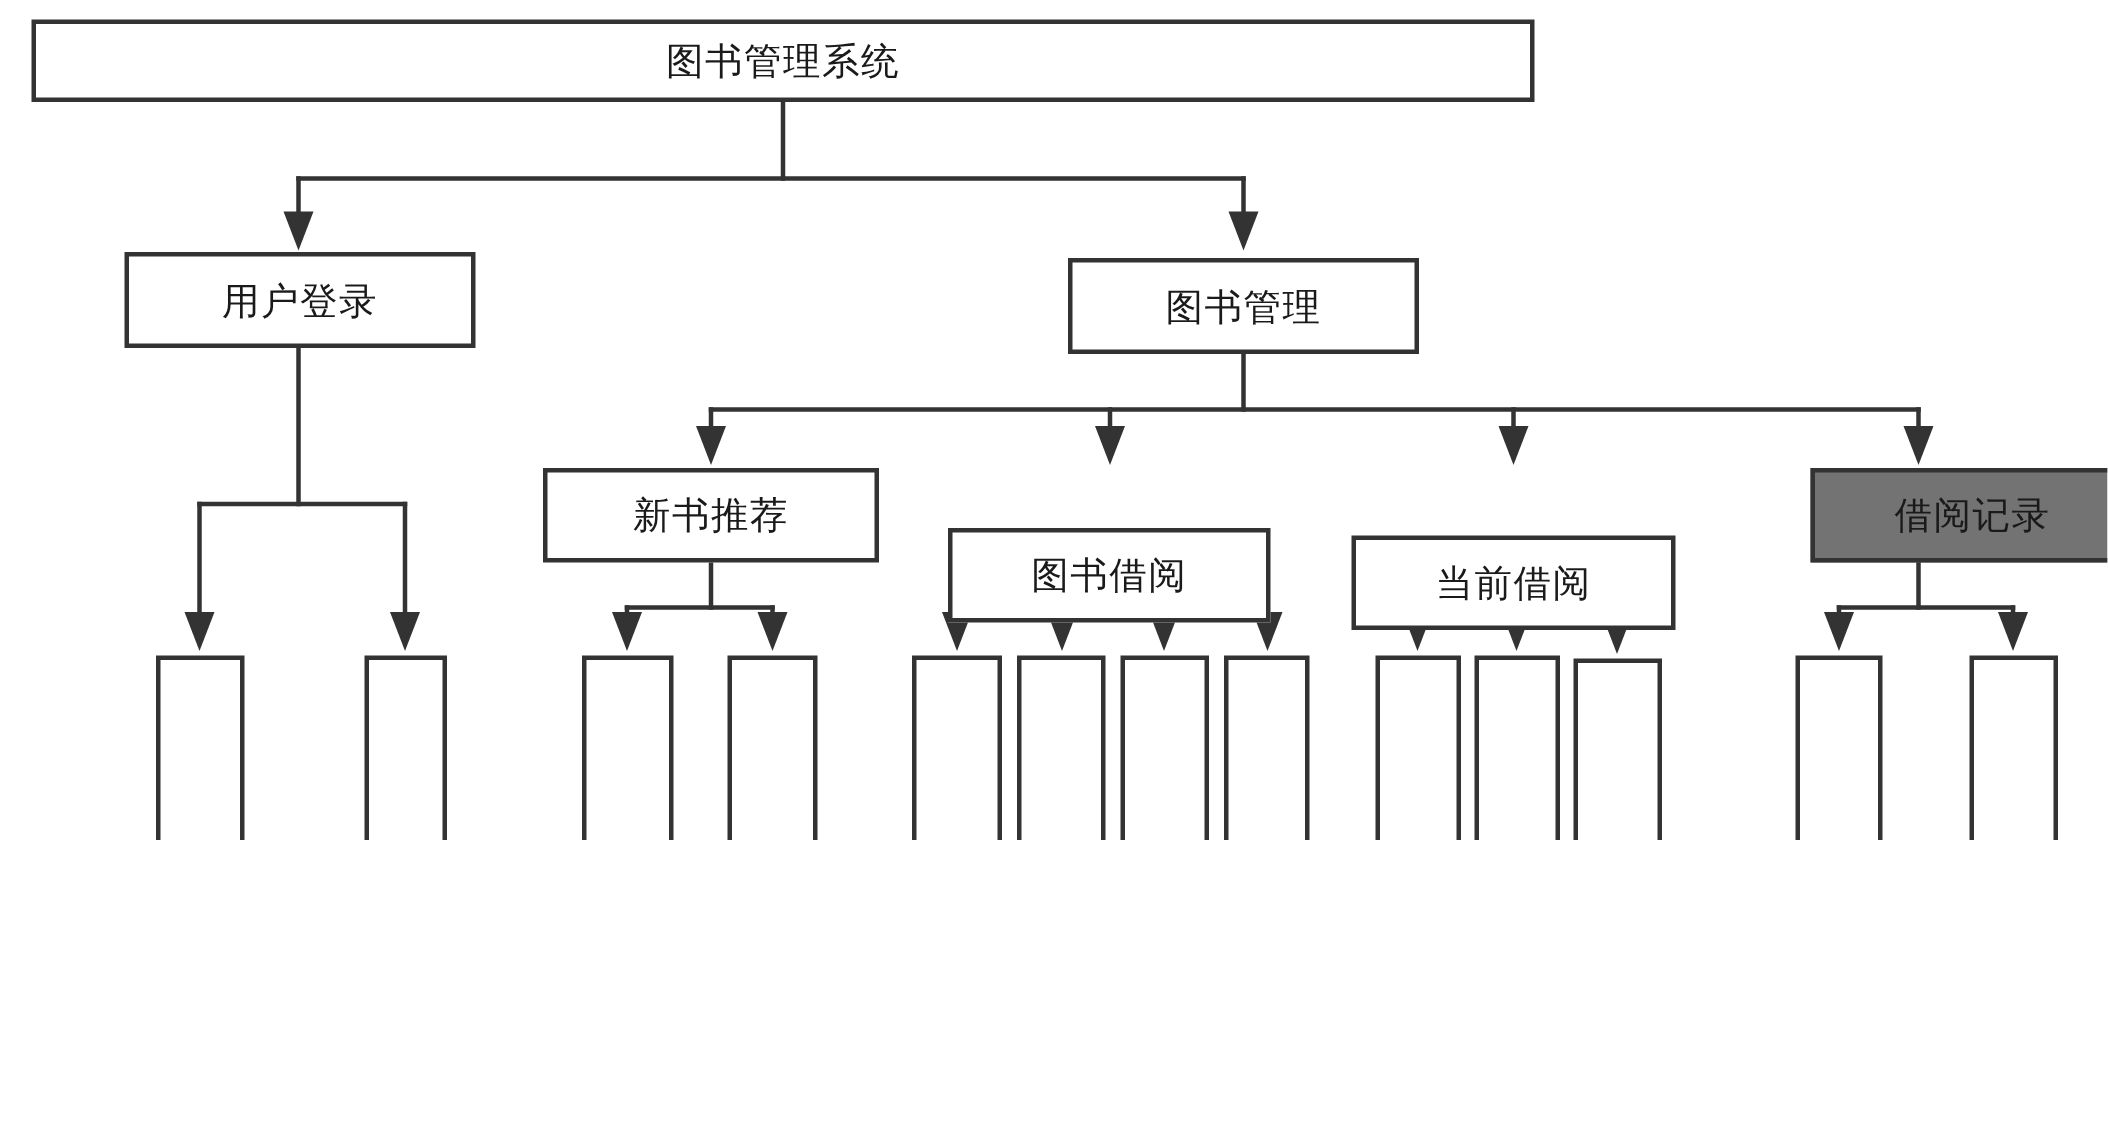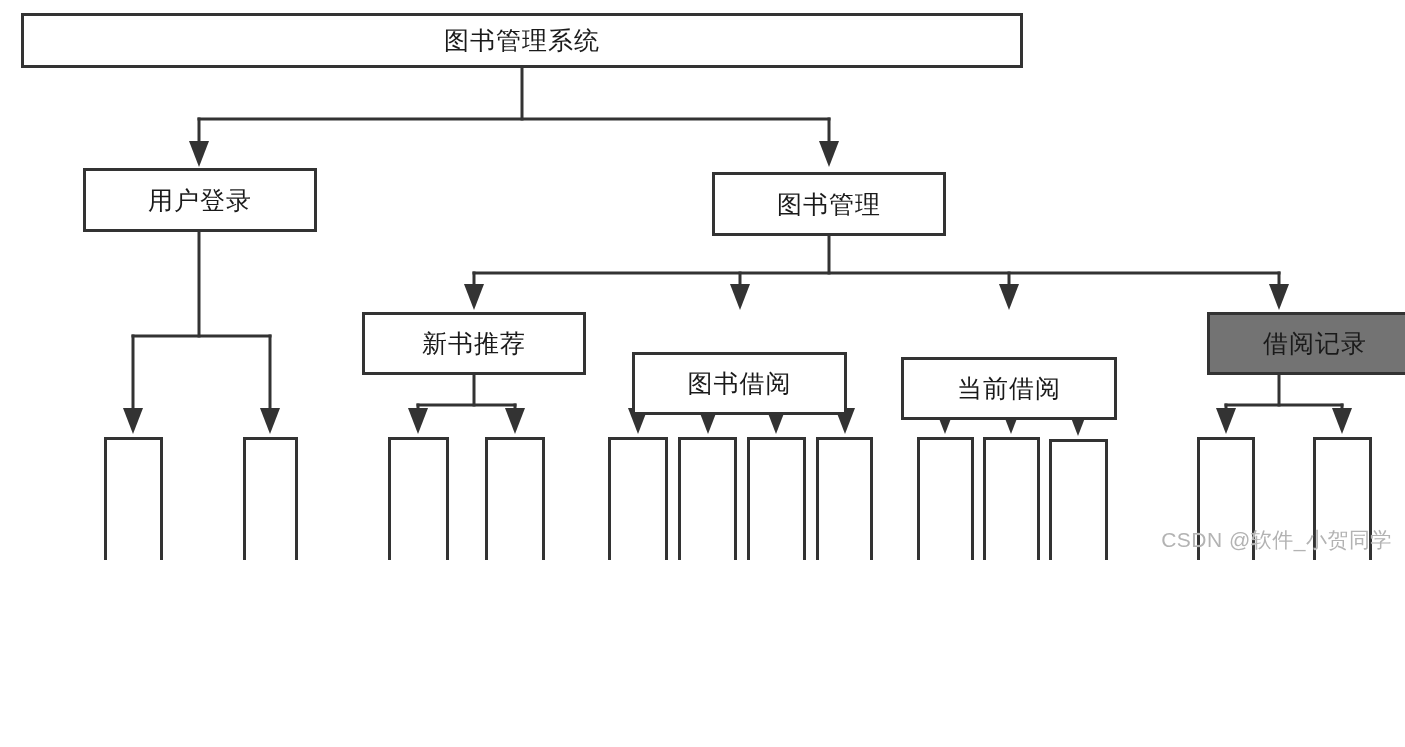--- a/index.html
+++ b/index.html
@@ -128,14 +128,13 @@
       <div class="node vert" style="left: 608px; top: 437px; width: 60px; height: 298px; border-color: rgb(51, 51, 51); background: rgb(255, 255, 255); color: rgb(26, 26, 26); line-height: 54px;">查询图书</div>
       <div class="node vert" style="left: 678px; top: 437px; width: 59px; height: 298px; border-color: rgb(51, 51, 51); background: rgb(255, 255, 255); color: rgb(26, 26, 26); line-height: 53px;">新增图书（管理员）</div>
       <div class="node vert" style="left: 747px; top: 437px; width: 59px; height: 298px; border-color: rgb(51, 51, 51); background: rgb(255, 255, 255); color: rgb(26, 26, 26); line-height: 53px;">编辑图书（管理员）</div>
       <div class="node vert" style="left: 816px; top: 437px; width: 57px; height: 298px; border-color: rgb(51, 51, 51); background: rgb(255, 255, 255); color: rgb(26, 26, 26); line-height: 51px;">借阅图书</div>
       <div class="node vert" style="left: 917px; top: 437px; width: 57px; height: 298px; border-color: rgb(51, 51, 51); background: rgb(255, 255, 255); color: rgb(26, 26, 26); line-height: 51px;">查询图书</div>
       <div class="node vert" style="left: 983px; top: 437px; width: 57px; height: 298px; border-color: rgb(51, 51, 51); background: rgb(255, 255, 255); color: rgb(26, 26, 26); line-height: 51px;">归还图书</div>
       <div class="node vert" style="left: 1049px; top: 439px; width: 59px; height: 297px; border-color: rgb(51, 51, 51); background: rgb(255, 255, 255); color: rgb(26, 26, 26); line-height: 53px;">确认归还（管理员）</div>
       <div class="node vert" style="left: 1197px; top: 437px; width: 58px; height: 300px; border-color: rgb(51, 51, 51); background: rgb(255, 255, 255); color: rgb(26, 26, 26); line-height: 52px;">新增借阅记录</div>
       <div class="node vert" style="left: 1313px; top: 437px; width: 59px; height: 300px; border-color: rgb(51, 51, 51); background: rgb(255, 255, 255); color: rgb(26, 26, 26); line-height: 53px;">查询借阅记录</div>
     </div>
-  <div class="watermark" style="color: rgb(179, 179, 179);">CSDN @软件_小贺同学</div>
 </div>
 
 </body></html>

